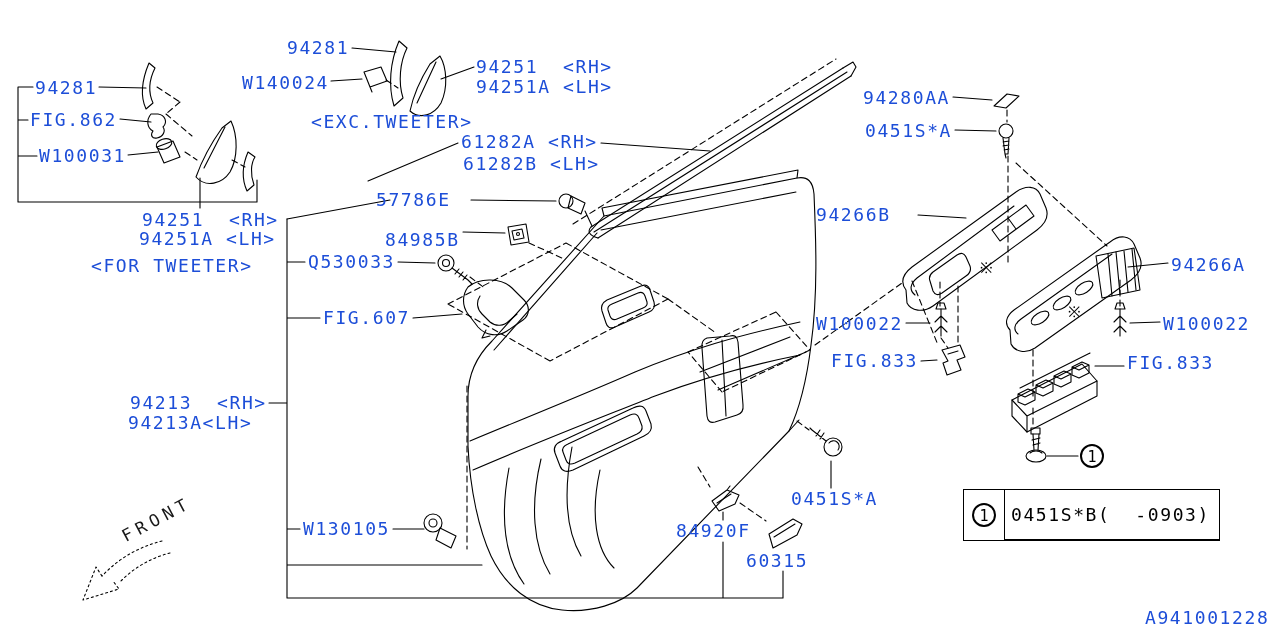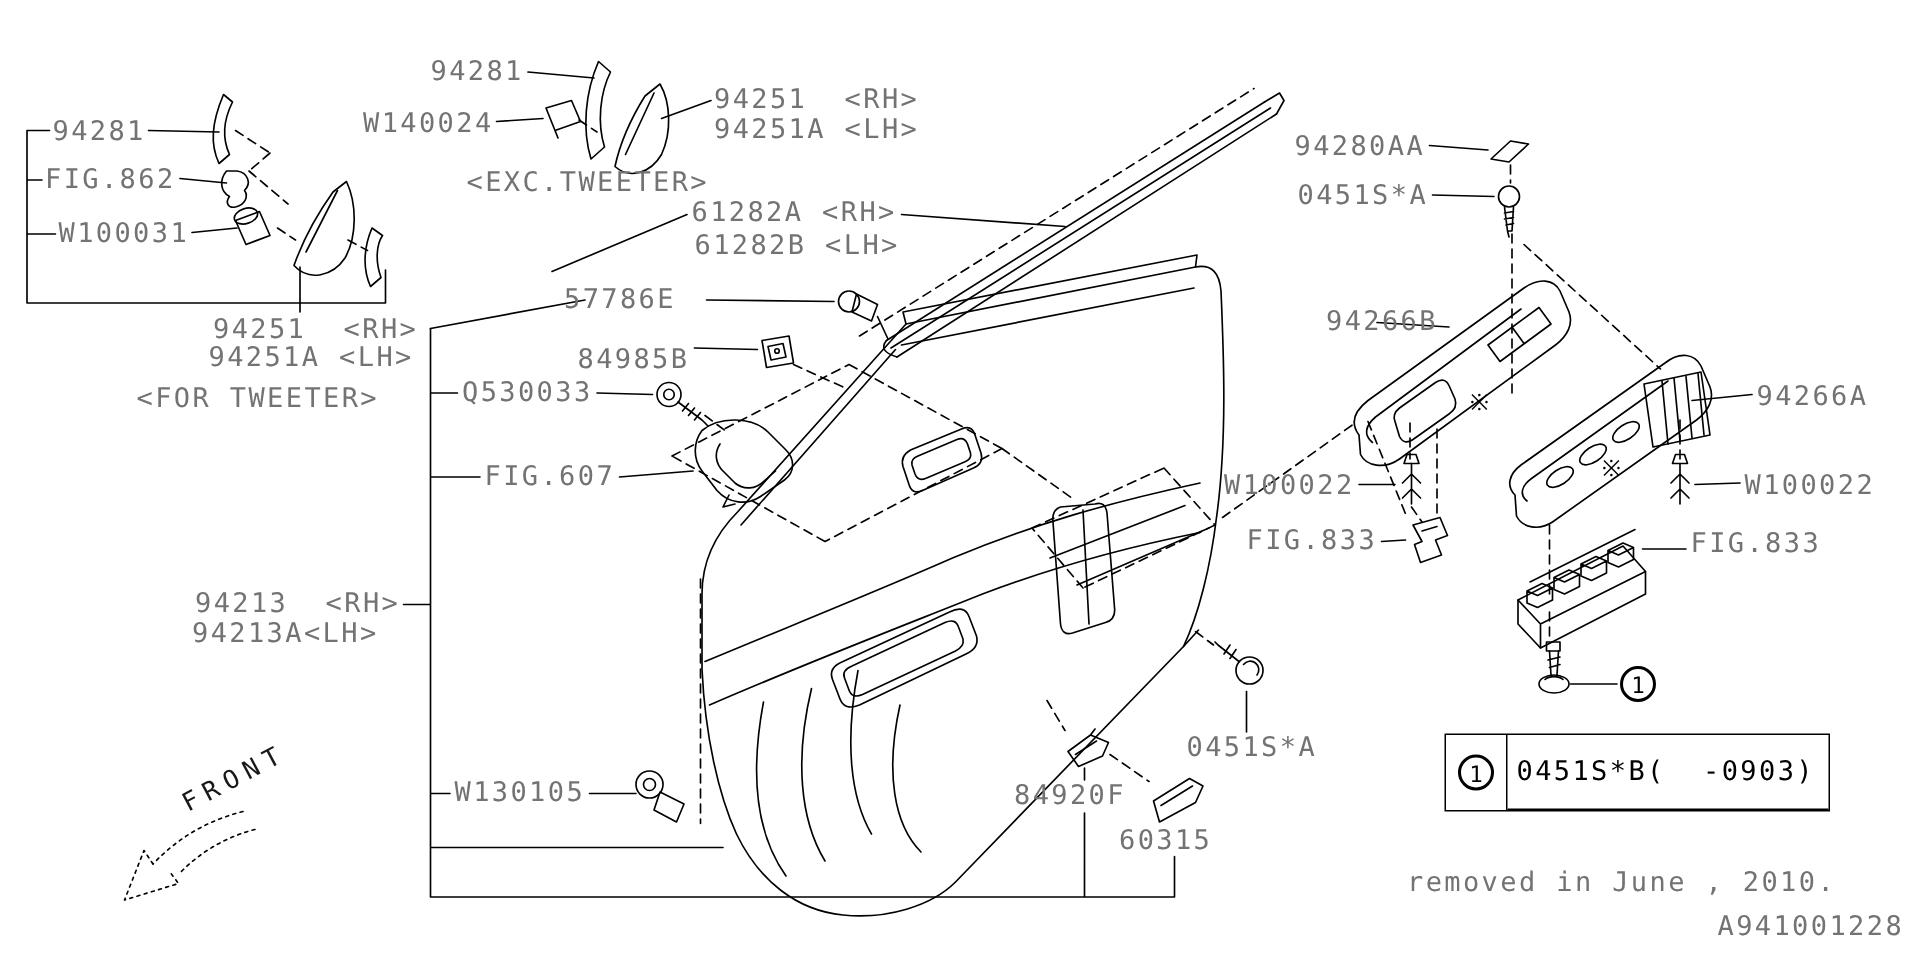--- a/index.html
+++ b/index.html
@@ -1,20 +1,20 @@
 <!DOCTYPE html>
 <html><head>
 <meta charset="utf-8">
 <style>
   html,body{margin:0;padding:0;background:#fff;}
   #stage{position:relative;width:1280px;height:640px;background:#ffffff;overflow:hidden;
          font-family:"DejaVu Sans Mono",monospace;color:#000;}
   #art{position:absolute;left:0;top:0;}
   .lbl{position:absolute;white-space:pre;font-size:18px;line-height:18px;
-       letter-spacing:1.6px;color:#737373;}
+       letter-spacing:1.6px;color:#1d4ed8;}
   .refmark{position:absolute;font-size:15px;line-height:15px;}
   .callout{position:absolute;width:24px;height:24px;border:2px solid #000;border-radius:50%;
            font-size:15px;line-height:22px;text-align:center;box-sizing:border-box;background:#fff;}
   #legend{position:absolute;left:963px;top:489px;width:257px;height:52px;border:1px solid #000;
           display:flex;box-sizing:border-box;background:#fff;}
   #legend .lcell{width:40px;border-right:1px solid #000;display:flex;align-items:center;justify-content:center;}
   #legend .rcell{flex:1;display:flex;flex-direction:column;}
   #legend .row{flex:1;display:flex;align-items:center;padding-left:6px;font-size:18px;letter-spacing:1.6px;white-space:pre;}
   #legend .row.first{border-bottom:1px solid #000;}
   #front-label{position:absolute;left:123px;top:527px;font-size:17px;letter-spacing:5px;
@@ -234,39 +234,38 @@
 
   <div class="lbl" style="left:130px;top:394px">94213  &lt;RH&gt;</div>
   <div class="lbl" style="left:128px;top:414px">94213A&lt;LH&gt;</div>
   <div class="lbl" style="left:303px;top:520px">W130105</div>
   <div class="lbl" style="left:676px;top:522px">84920F</div>
   <div class="lbl" style="left:746px;top:552px">60315</div>
   <div class="lbl" style="left:791px;top:490px">0451S*A</div>
 
   <div class="lbl" style="left:863px;top:89px">94280AA</div>
   <div class="lbl" style="left:865px;top:122px">0451S*A</div>
-  <div class="lbl" style="left:884px;top:206px">94266B</div>
+  <div class="lbl" style="left:816px;top:206px">94266B</div>
   <div class="lbl" style="left:1171px;top:256px">94266A</div>
   <div class="lbl" style="left:816px;top:315px">W100022</div>
   <div class="lbl" style="left:831px;top:352px">FIG.833</div>
   <div class="lbl" style="left:1163px;top:315px">W100022</div>
   <div class="lbl" style="left:1127px;top:354px">FIG.833</div>
 
   <div class="refmark" style="left:980px;top:261px">※</div>
   <div class="refmark" style="left:1068px;top:305px">※</div>
 
   <div class="callout" style="left:1080px;top:444px">1</div>
 
   <div id="legend">
     <div class="lcell">
       <div class="callout" style="position:static">1</div>
     </div>
     <div class="rcell">
       <div class="row first">0451S*B(  -0903)</div>
     </div>
   </div>
 
-  <div class="lbl" style="left:938px;top:580px">removed in June , 2010.</div>
   <div class="lbl" style="left:1145px;top:609px">A941001228</div>
 
   <div id="front-label">FRONT</div>
 
 </div>
 
 </body></html>

